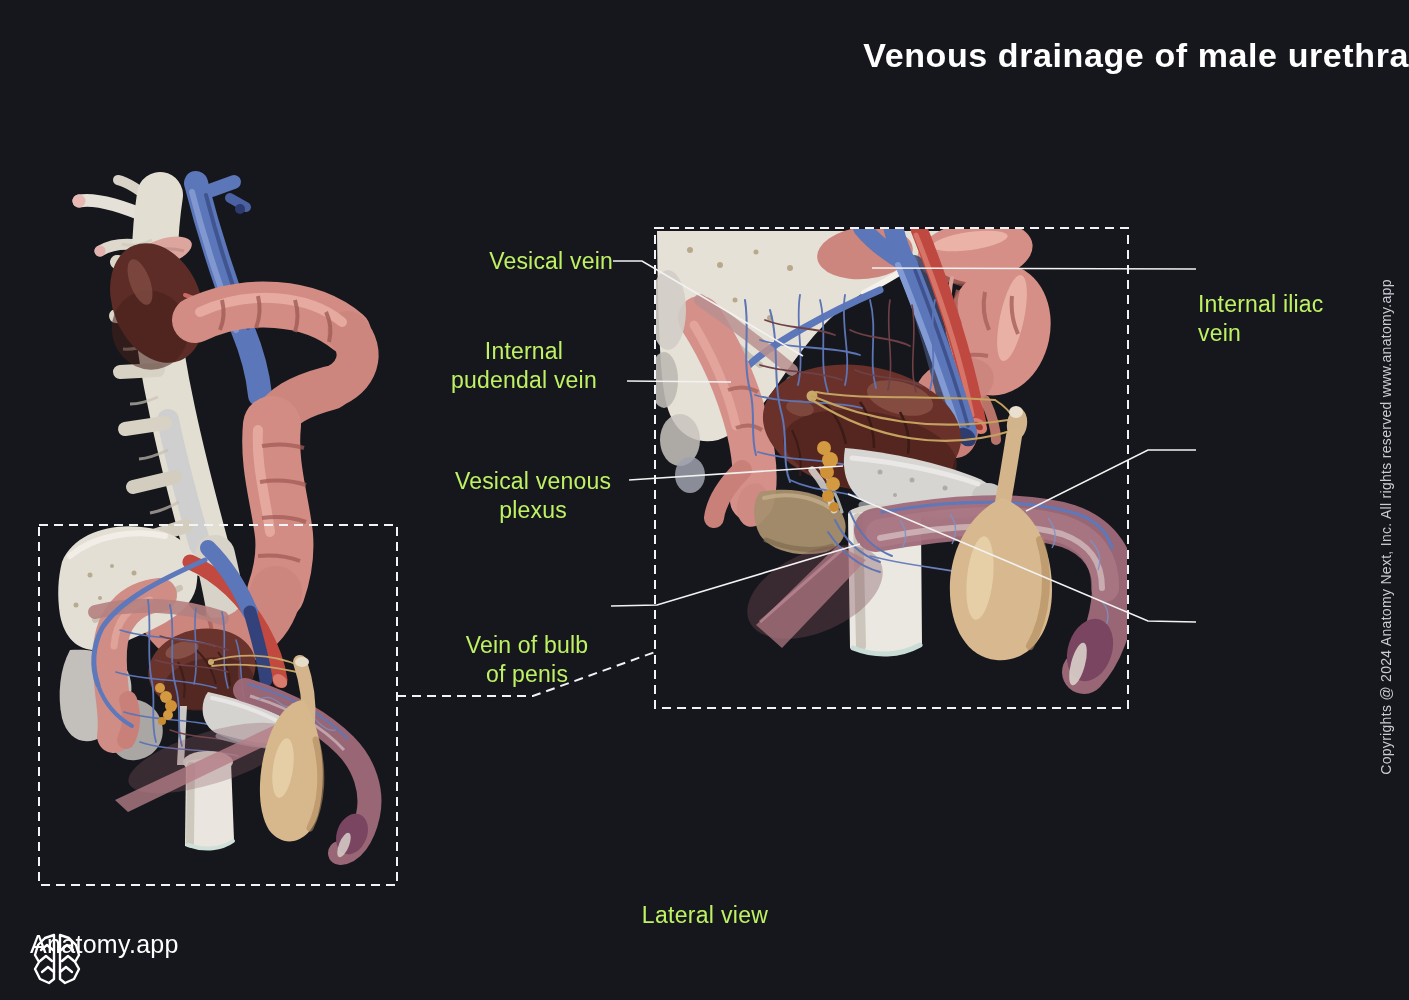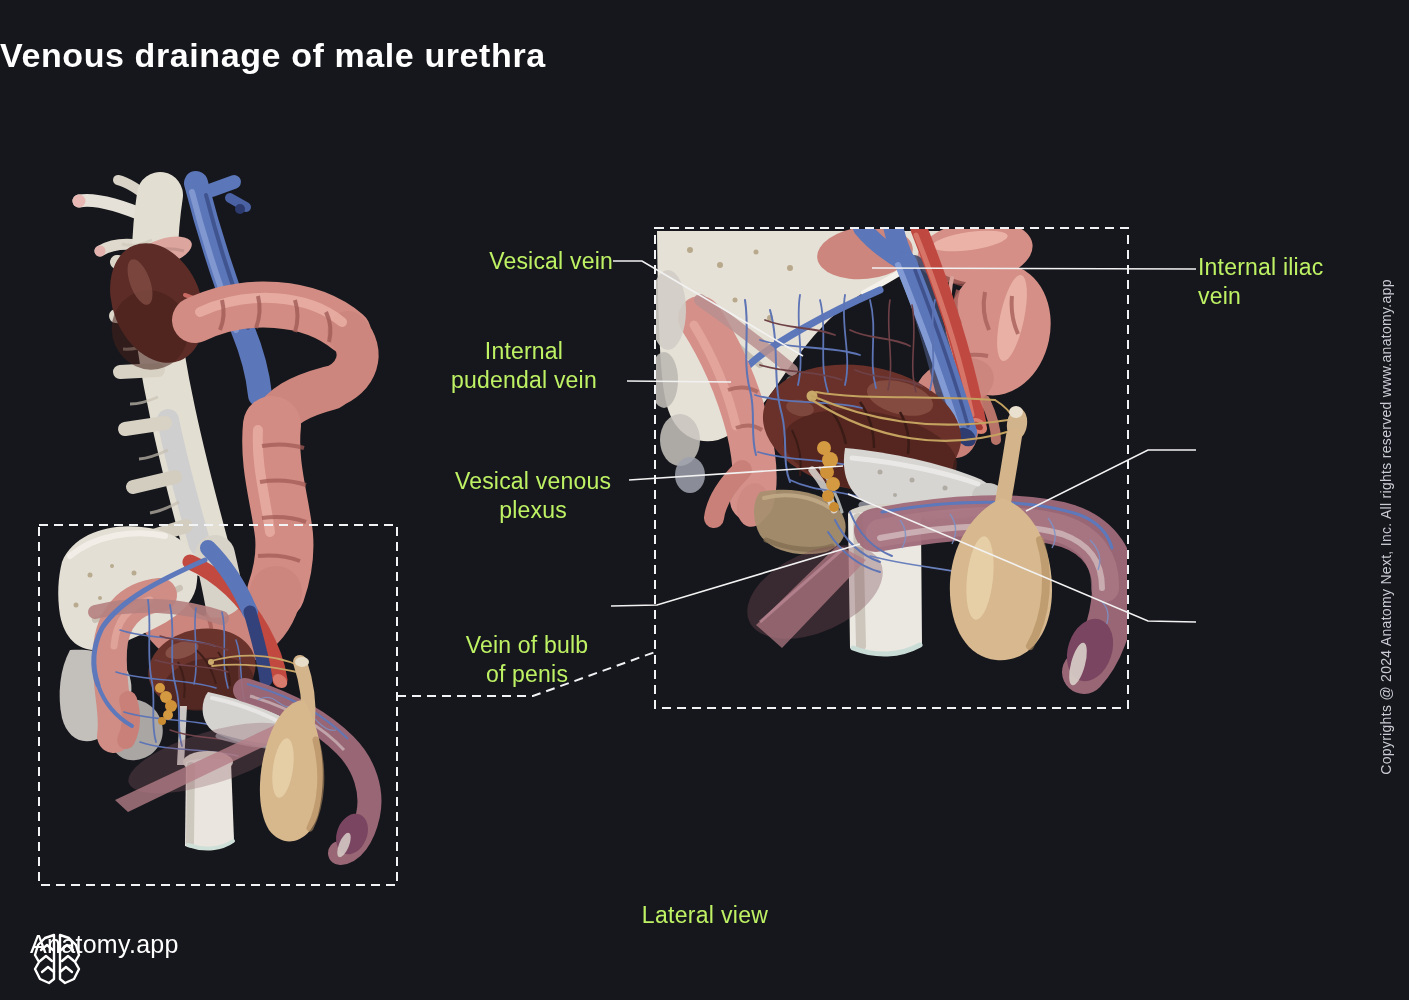--- a/index.html
+++ b/index.html
@@ -1,30 +1,30 @@
 <!DOCTYPE html>
 <html><head>
 <meta charset="utf-8">
 <style>
   html,body{margin:0;padding:0;background:#101217;}
   #canvas{
     position:relative;width:1409px;height:1000px;background:#16171c;
     font-family:"Liberation Sans", sans-serif;overflow:hidden;
   }
   .ttl{
-    position:absolute;left:0;top:36px;width:1409px;text-align:left;
+    position:absolute;left:0;top:36px;width:1409px;text-align:right;
     color:#ffffff;font-size:34px;font-weight:600;letter-spacing:.6px;
   }
   .label{
     position:absolute;color:#bef264;font-size:23px;line-height:1.27;
     white-space:pre-line;letter-spacing:.2px;font-weight:400;
   }
   .lab-r{text-align:right;}
   .lab-c{text-align:center;}
-  .lab-l{text-align:left;}
+  .lab-l{text-align:left;margin-top:37px;}
   .caption{
     position:absolute;left:505px;top:902px;width:400px;text-align:center;
     color:#bef264;font-size:23px;letter-spacing:.3px;
   }
   .brand{
     position:absolute;left:30px;top:930px;display:flex;align-items:center;gap:14px;
   }
   .brand-name{color:#ffffff;font-size:25px;font-weight:500;letter-spacing:.3px;}
   .copyright{
     position:absolute;left:1386px;top:527px;

